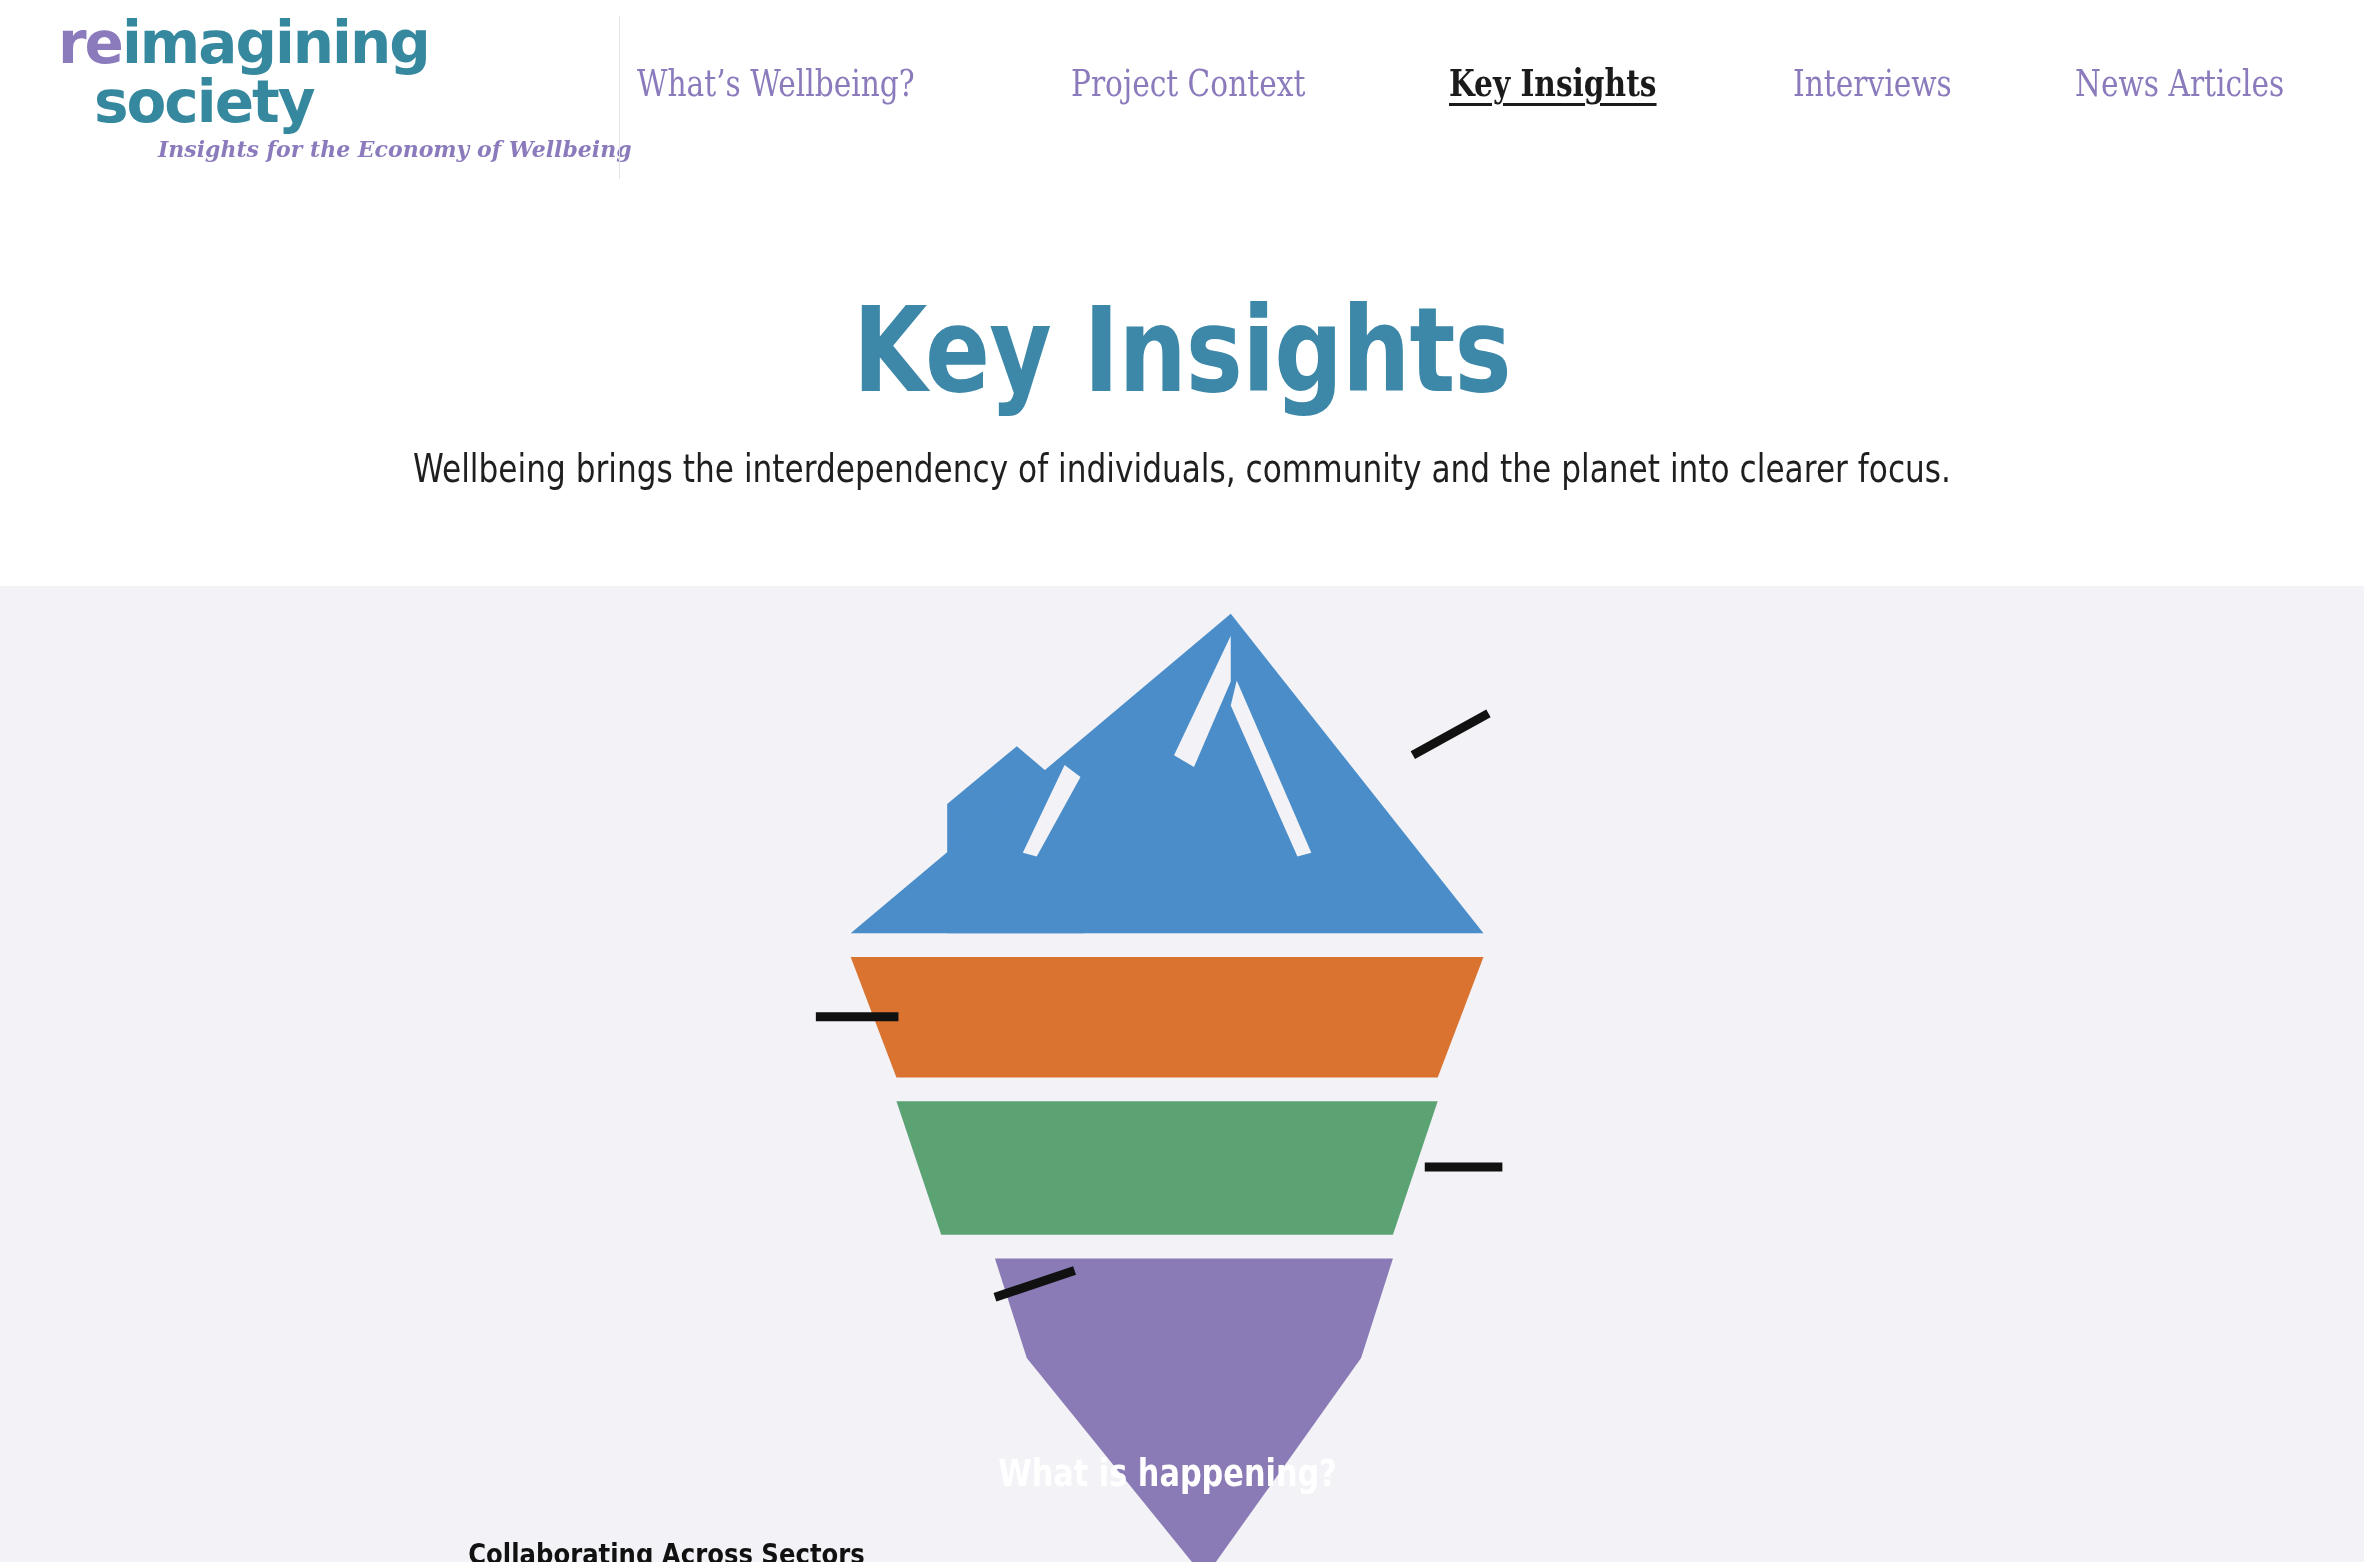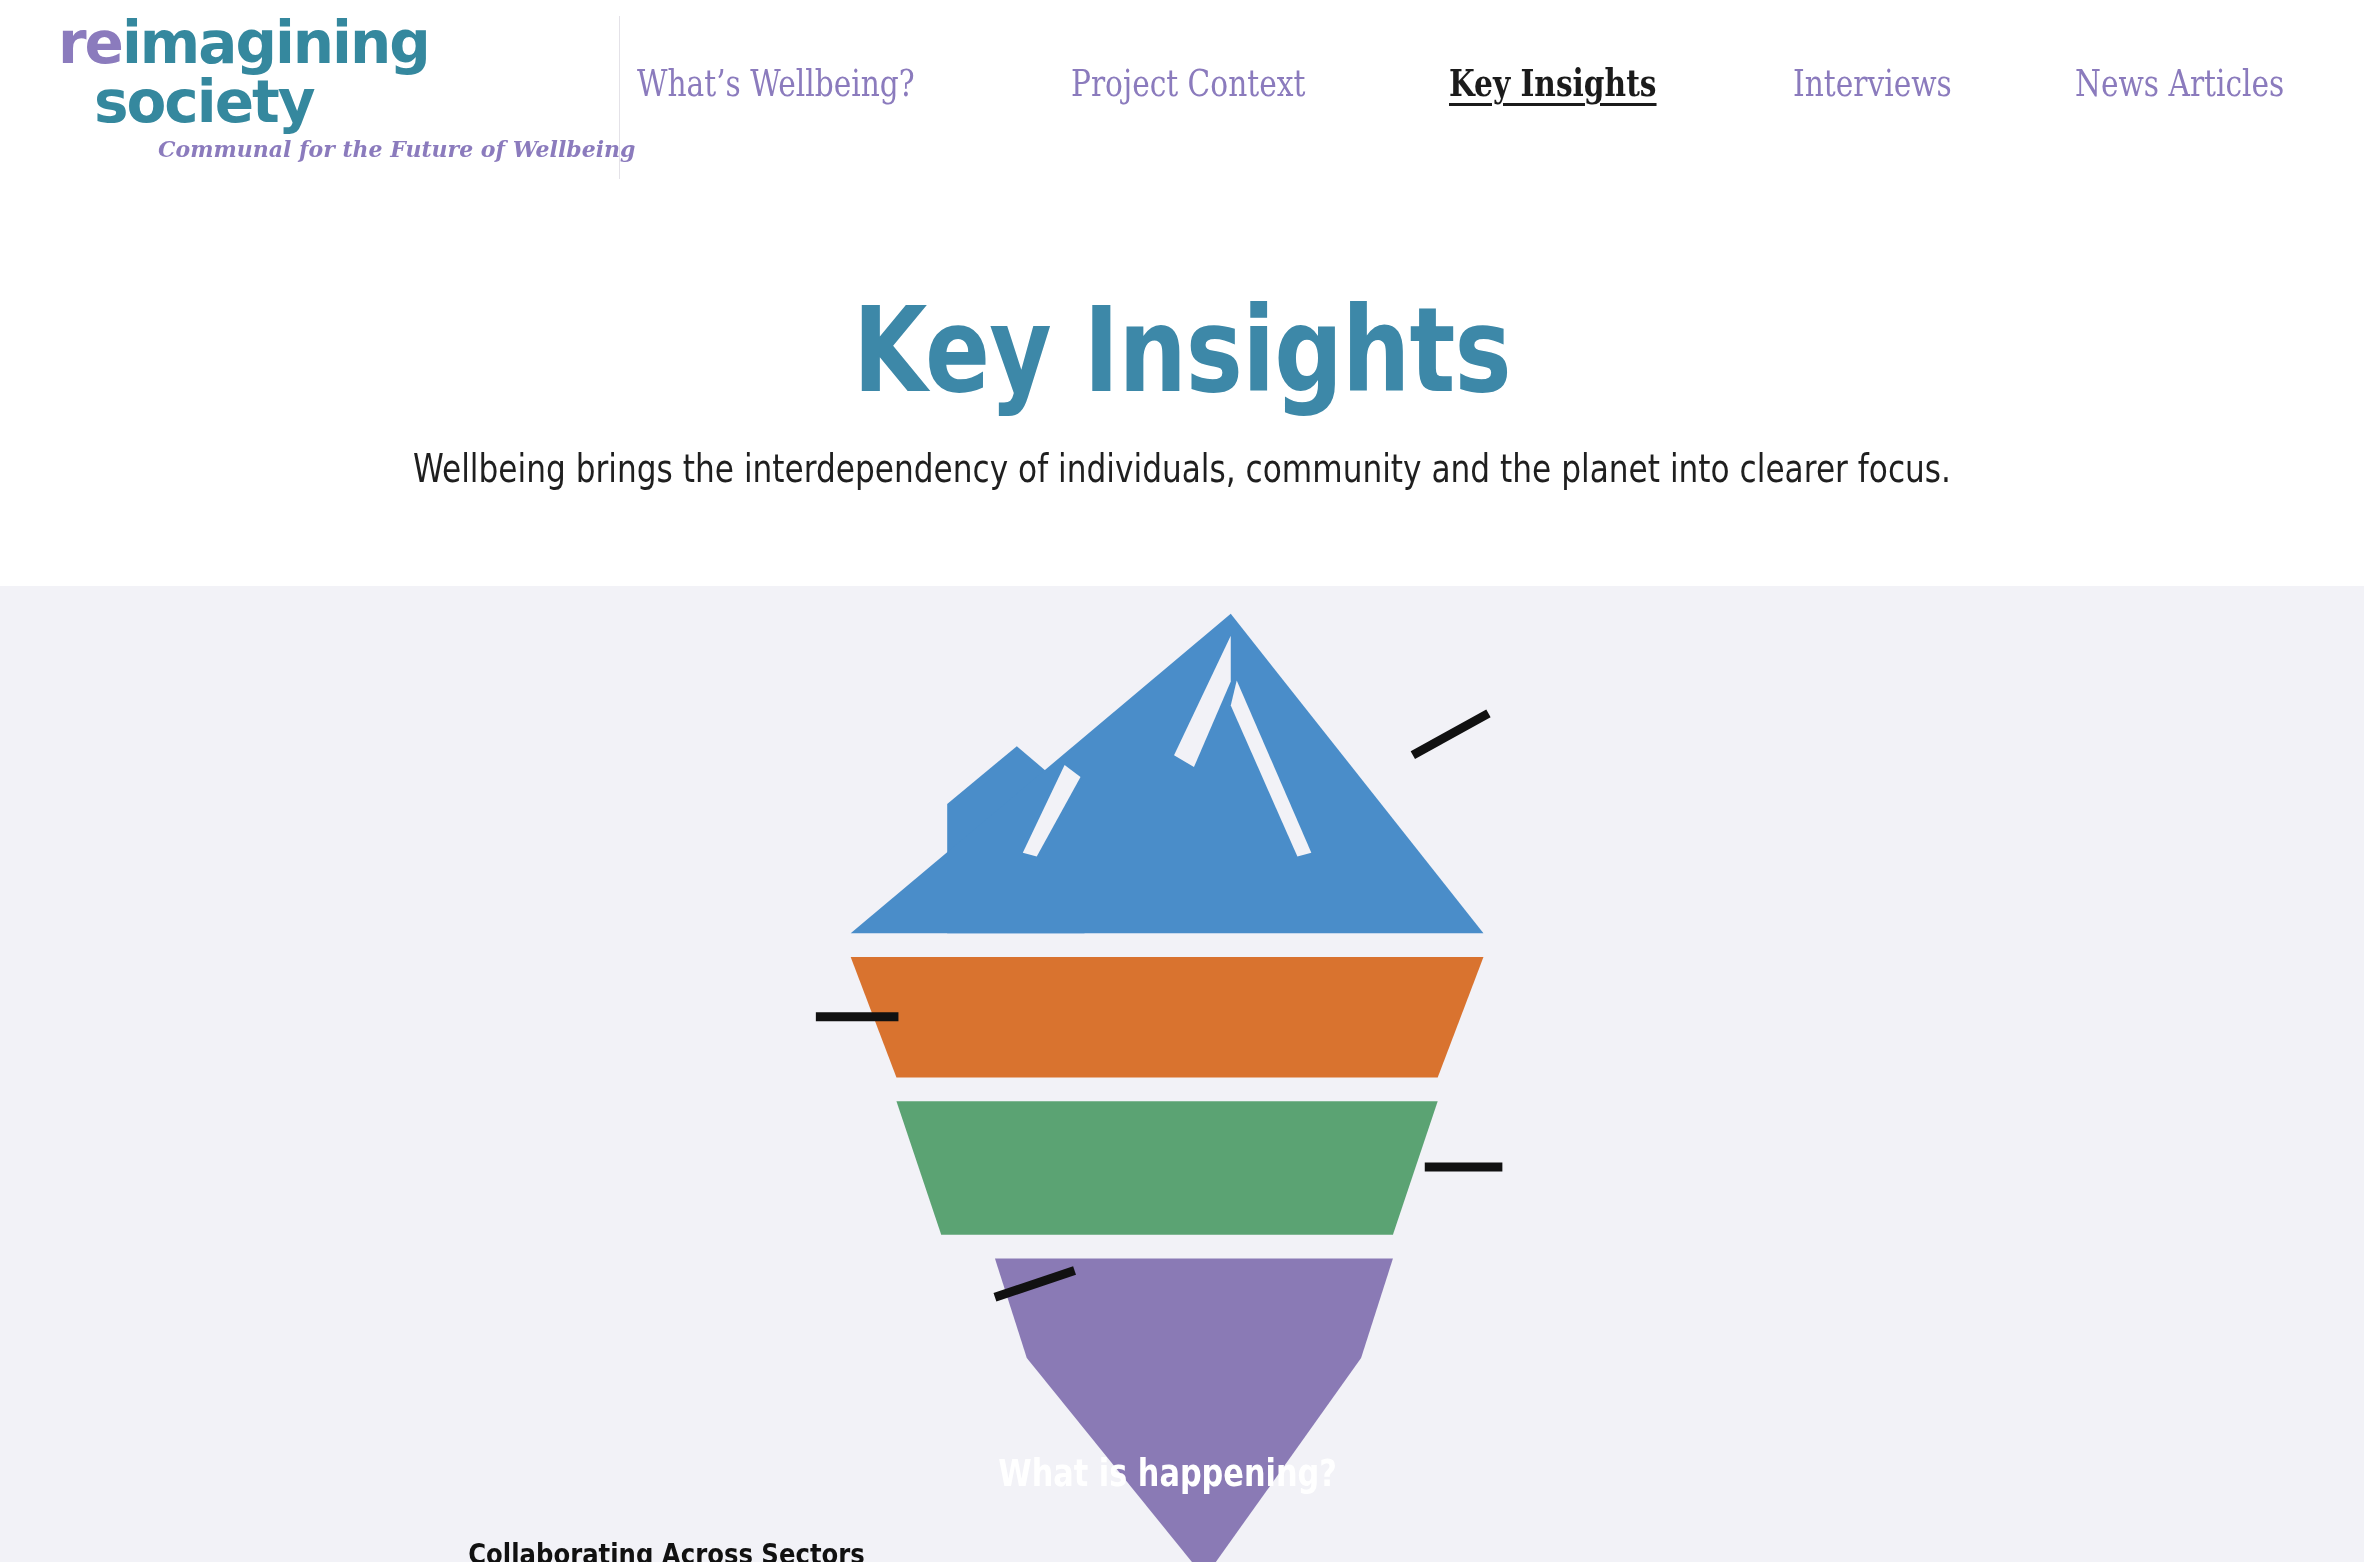--- a/index.html
+++ b/index.html
@@ -140,21 +140,21 @@
 
 <div id="page">
 
   <div class="header">
 
     <div class="logo-wrap">
       <div class="logo-line1">
         <span class="logo-re">re</span><span class="logo-imagining">imagining</span>
       </div>
       <div class="logo-line2">society</div>
-      <div class="logo-tagline">Communal for the Future of Wellbeing</div>
+      <div class="logo-tagline">Insights for the Economy of Wellbeing</div>
     </div>
 
     <div class="header-divider"></div>
 
     <nav class="nav">
       <a class="nav-item">What’s Wellbeing?</a>
       <a class="nav-item">Project Context</a>
       <a class="nav-item active">Key Insights</a>
       <a class="nav-item">Interviews</a>
       <a class="nav-item">News Articles</a>

